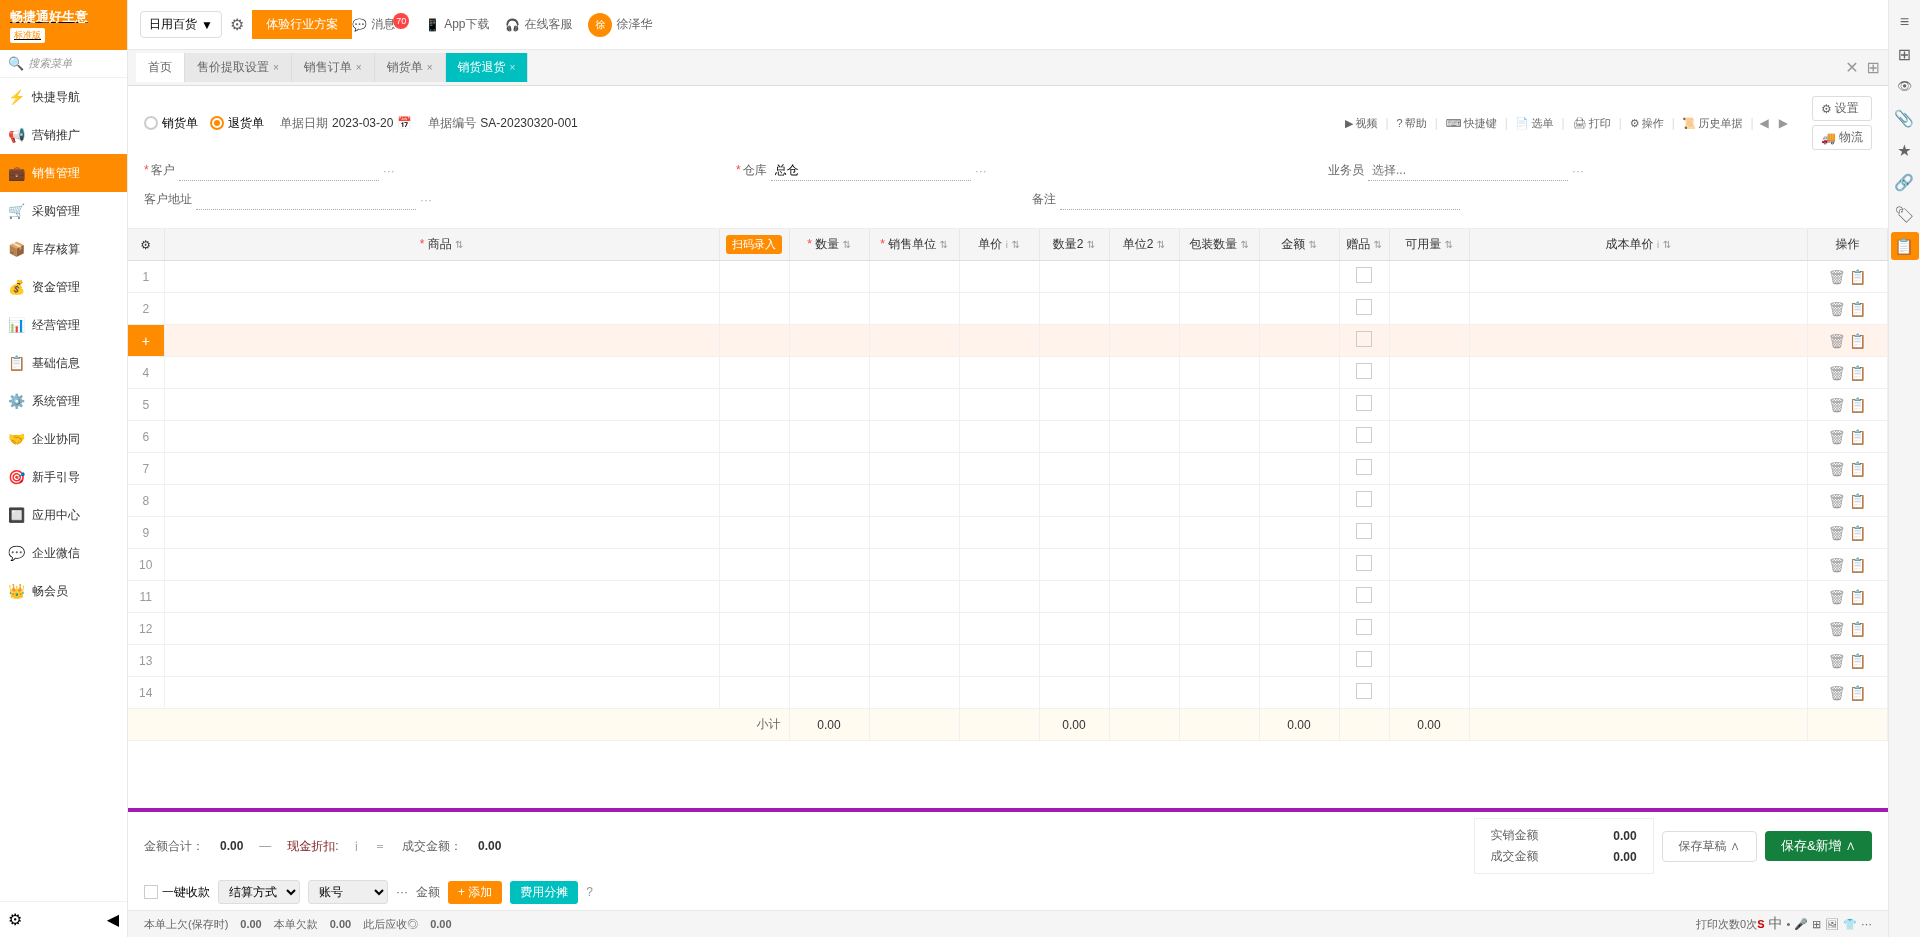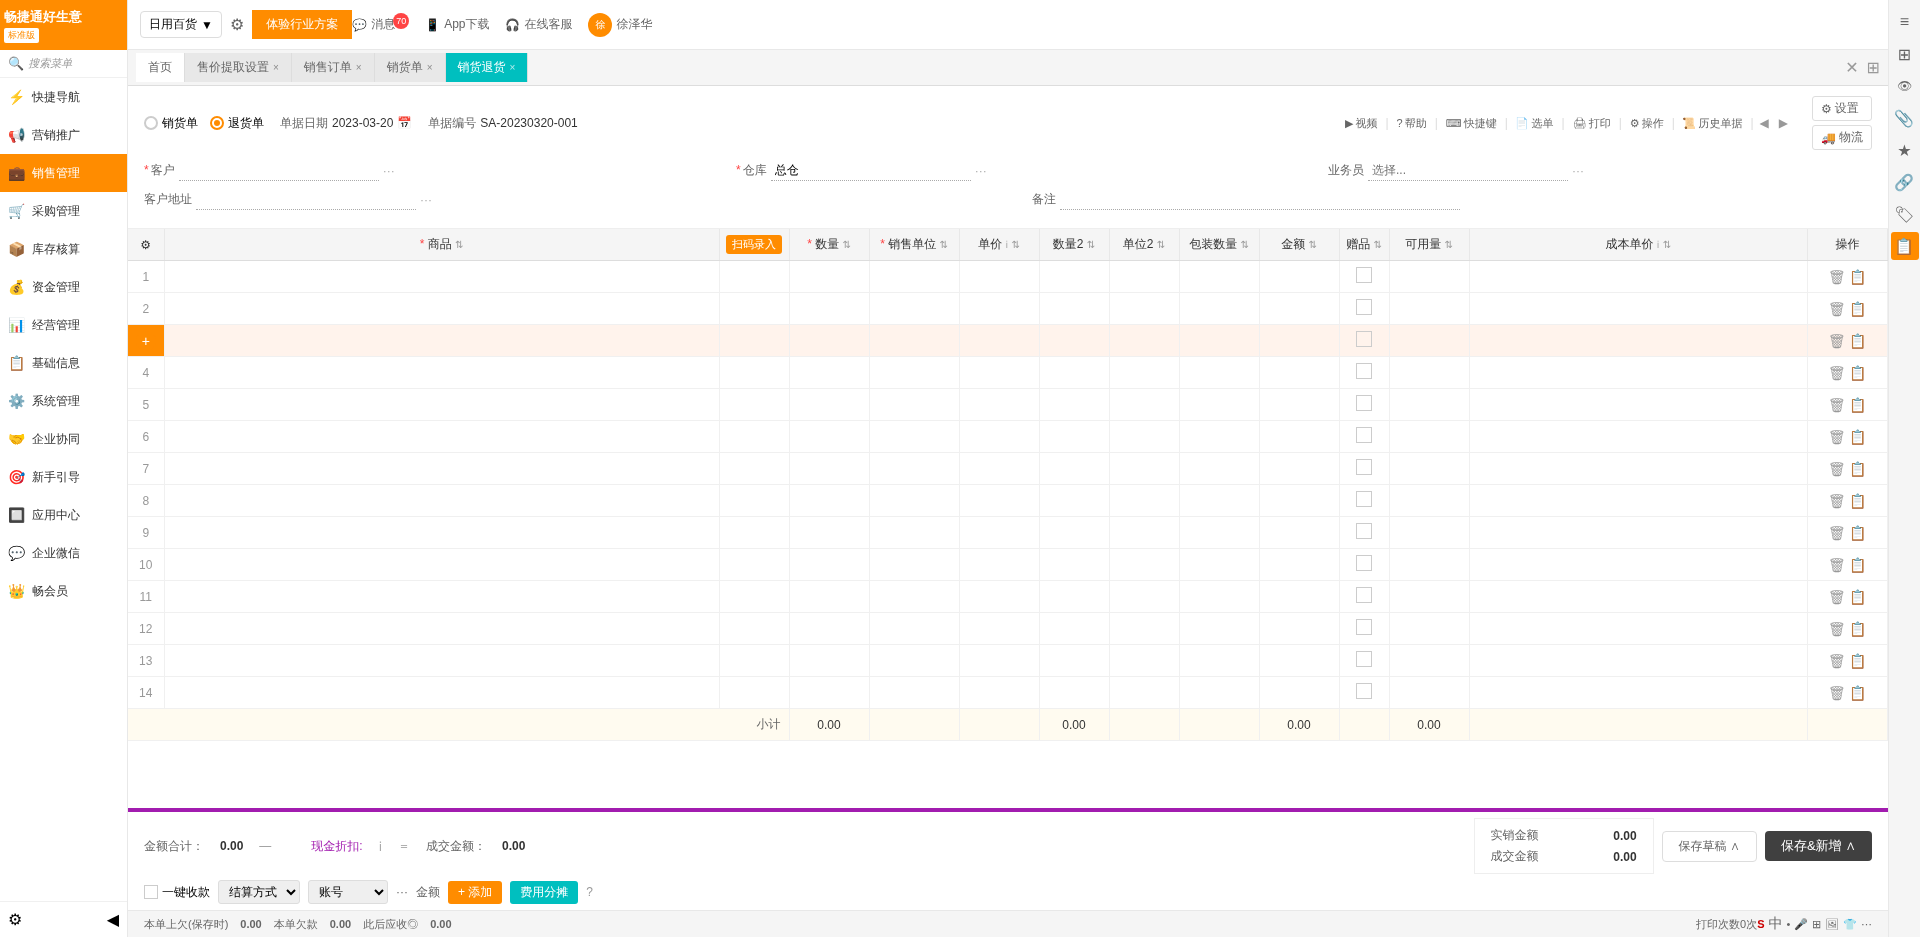--- a/index.html
+++ b/index.html
@@ -3,21 +3,21 @@
   <meta charset="utf-8">
   <style>
     * { box-sizing: border-box; margin: 0; padding: 0; }
     body { font-family: 'Microsoft YaHei', Arial, sans-serif; font-size: 12px; background: #f0f0f0; overflow: hidden; height: 937px; }
     
     
     .app-container { display: flex; height: 937px; width: 1920px; }
     
     
     .sidebar { width: 128px; background: #fff; display: flex; flex-direction: column; border-right: 1px solid #e8e8e8; flex-shrink: 0; }
-    .sidebar-logo { background: #ff8c00; padding: 4px; display: flex; align-items: center; gap: 6px; height: 50px; }
+    .sidebar-logo { background: #ff8c00; padding: 10px; display: flex; align-items: center; gap: 6px; height: 50px; text-decoration: underline; }
     .sidebar-search { padding: 6px 8px; display: flex; align-items: center; gap: 4px; cursor: pointer; color: #666; border-bottom: 1px solid #f0f0f0; }
     .sidebar-nav-item { padding: 10px 8px; display: flex; align-items: center; gap: 6px; cursor: pointer; color: #333; font-size: 12px; transition: background 0.2s; }
     .sidebar-nav-item.active { background: #ff8c00; color: #fff; }
     .sidebar-nav-item .nav-icon { width: 18px; height: 18px; display: flex; align-items: center; justify-content: center; font-size: 14px; }
     .sidebar-bottom { margin-top: auto; padding: 8px; display: flex; justify-content: space-between; align-items: center; border-top: 1px solid #f0f0f0; }
     
     
     .main-content { flex: 1; display: flex; flex-direction: column; overflow: hidden; }
     
     
@@ -89,21 +89,21 @@
     .bottom-checkbox { display: flex; align-items: center; gap: 4px; cursor: pointer; }
     .bottom-input { border: 1px solid #ddd; padding: 3px 6px; border-radius: 3px; font-size: 12px; min-width: 80px; }
     .add-btn { background: #ff8c00; color: #fff; border: none; padding: 3px 10px; border-radius: 3px; cursor: pointer; font-size: 12px; display: flex; align-items: center; gap: 2px; }
     .fee-split-btn { background: #00bfbf; color: #fff; border: none; padding: 3px 10px; border-radius: 3px; cursor: pointer; font-size: 12px; }
     .help-icon { color: #999; cursor: pointer; }
     
     
     .status-bar { background: #f5f5f5; padding: 4px 16px; display: flex; align-items: center; justify-content: space-between; border-top: 1px solid #e8e8e8; font-size: 11px; color: #666; }
     .status-bar-right { display: flex; align-items: center; gap: 0; }
     .btn-save-draft { border: 1px solid #ddd; background: #fff; padding: 6px 16px; border-radius: 4px; cursor: pointer; font-size: 12px; color: #666; }
-    .btn-save-new { background: #404040; color: #fff; border: none; padding: 6px 16px; border-radius: 4px; cursor: pointer; font-size: 13px; }
+    .btn-save-new { background: #15803d; color: #fff; border: none; padding: 6px 16px; border-radius: 4px; cursor: pointer; font-size: 13px; }
     
     
     .right-sidebar { width: 32px; background: #f5f5f5; border-left: 1px solid #e8e8e8; display: flex; flex-direction: column; align-items: center; gap: 4px; padding: 8px 0; }
     .right-sidebar-btn { width: 28px; height: 28px; display: flex; align-items: center; justify-content: center; cursor: pointer; color: #666; font-size: 16px; border-radius: 3px; }
     .right-sidebar-btn.orange { background: #ff8c00; color: #fff; }
     
     
     .summary-panel { background: #fff; border: 1px solid #eee; padding: 8px 16px; display: flex; flex-direction: column; gap: 4px; min-width: 180px; }
     .summary-row { display: flex; justify-content: space-between; align-items: center; font-size: 12px; }
     
@@ -671,21 +671,21 @@
             </tr>
           </tbody>
         </table>
       </div>
 
       <div class="bottom-bar">
         <div class="bottom-bar-row1">
           <span style="color:#666;">金额合计：</span>
           <span style="color:#333;font-weight:bold;">0.00</span>
           <span style="color:#999;">—</span>
-          <span style="color:#a21caf;margin-left:24px;">现金折扣:</span>
+          <span style="color:#7f1d1d;">现金折扣:</span>
           <span style="color:#aaa;cursor:pointer;font-size:13px;">ℹ</span>
           <span style="color:#999;">＝</span>
           <span style="color:#666;">成交金额：</span>
           <span style="color:#333;font-weight:bold;">0.00</span>
           <div style="display:flex;gap:8px;margin-left:auto;align-items:center;">
             <div class="summary-panel">
               <div class="summary-row">
                 <span style="color:#666;">实销金额</span>
                 <span style="color:#333;font-weight:bold;margin-left:16px;">0.00</span>
               </div>

